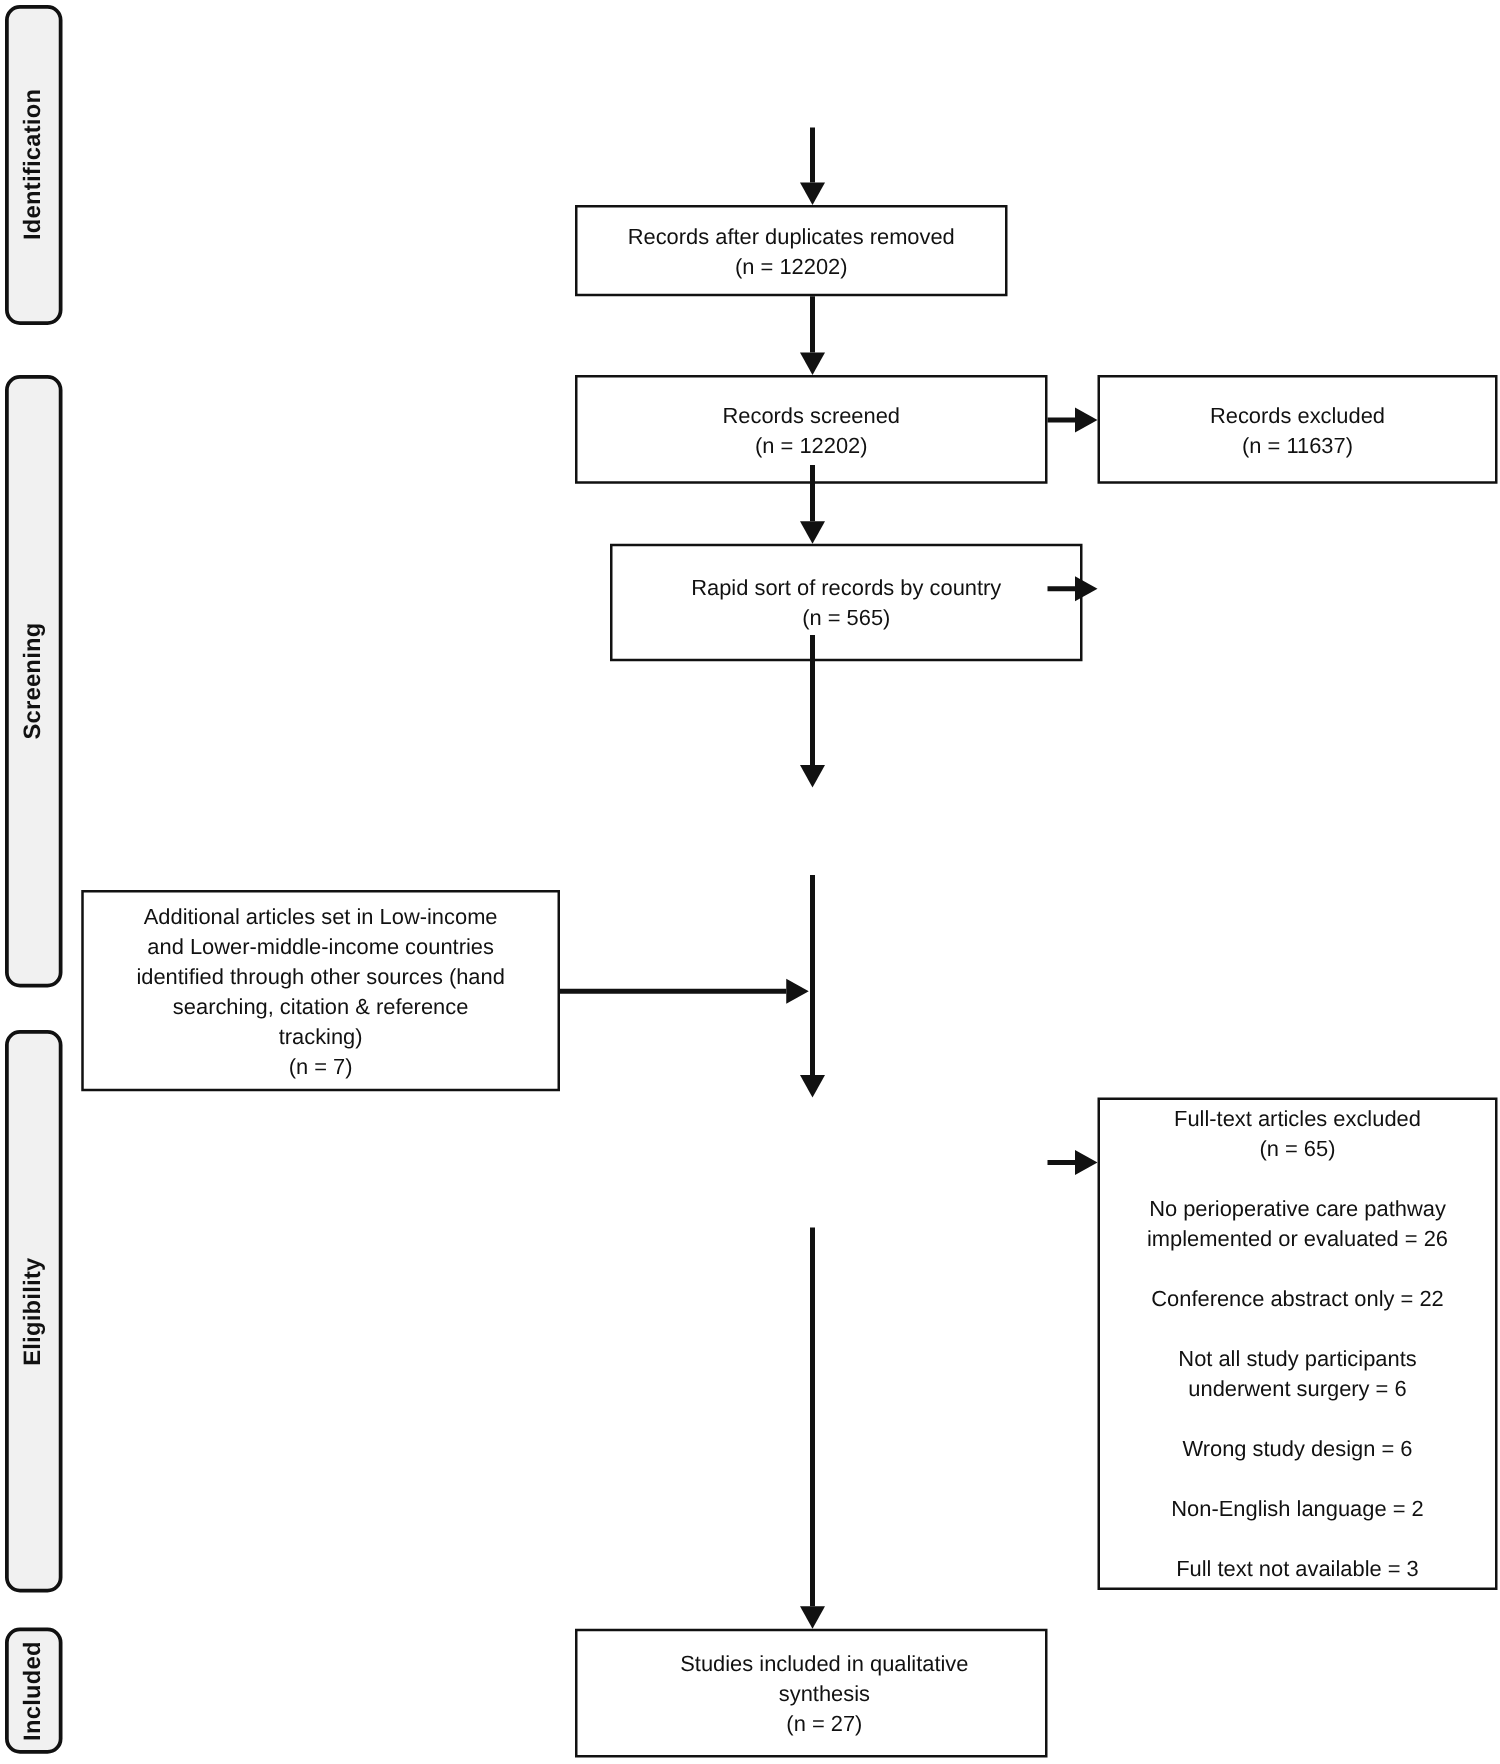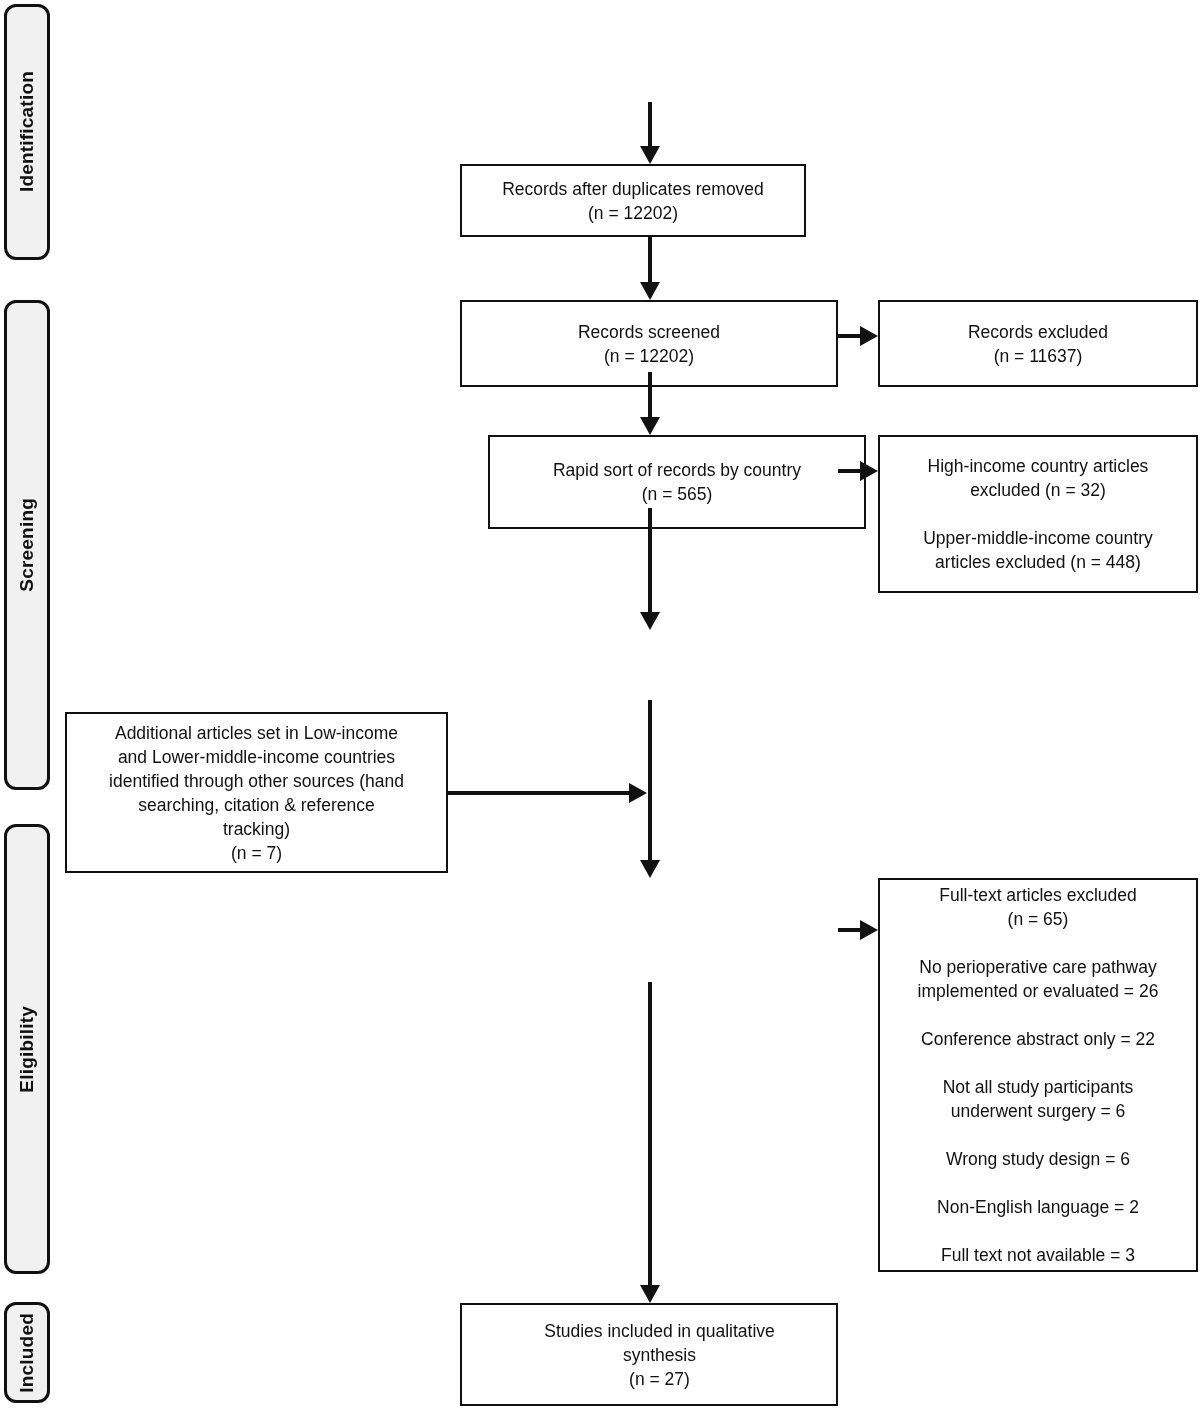--- a/index.html
+++ b/index.html
@@ -114,25 +114,20 @@
 
 
 
   <div class="node" style="left:460px; top:1303px; width:378px; height:103px;padding-left:27px;">Studies included in qualitative
 synthesis
 (n = 27)</div>
 
   <div class="node" style="left:878px; top:300px; width:320px; height:87px;">Records excluded
 (n = 11637)</div>
 
-  <div class="node" style="left:878px; top:435px; width:320px; height:158px;">High-income country articles
-excluded (n = 32)
-
-Upper-middle-income country
-articles excluded (n = 448)</div>
 
   <div class="node" style="left:878px; top:878px; width:320px; height:394px;">Full-text articles excluded
 (n = 65)
 
 No perioperative care pathway
 implemented or evaluated = 26
 
 Conference abstract only = 22
 
 Not all study participants

